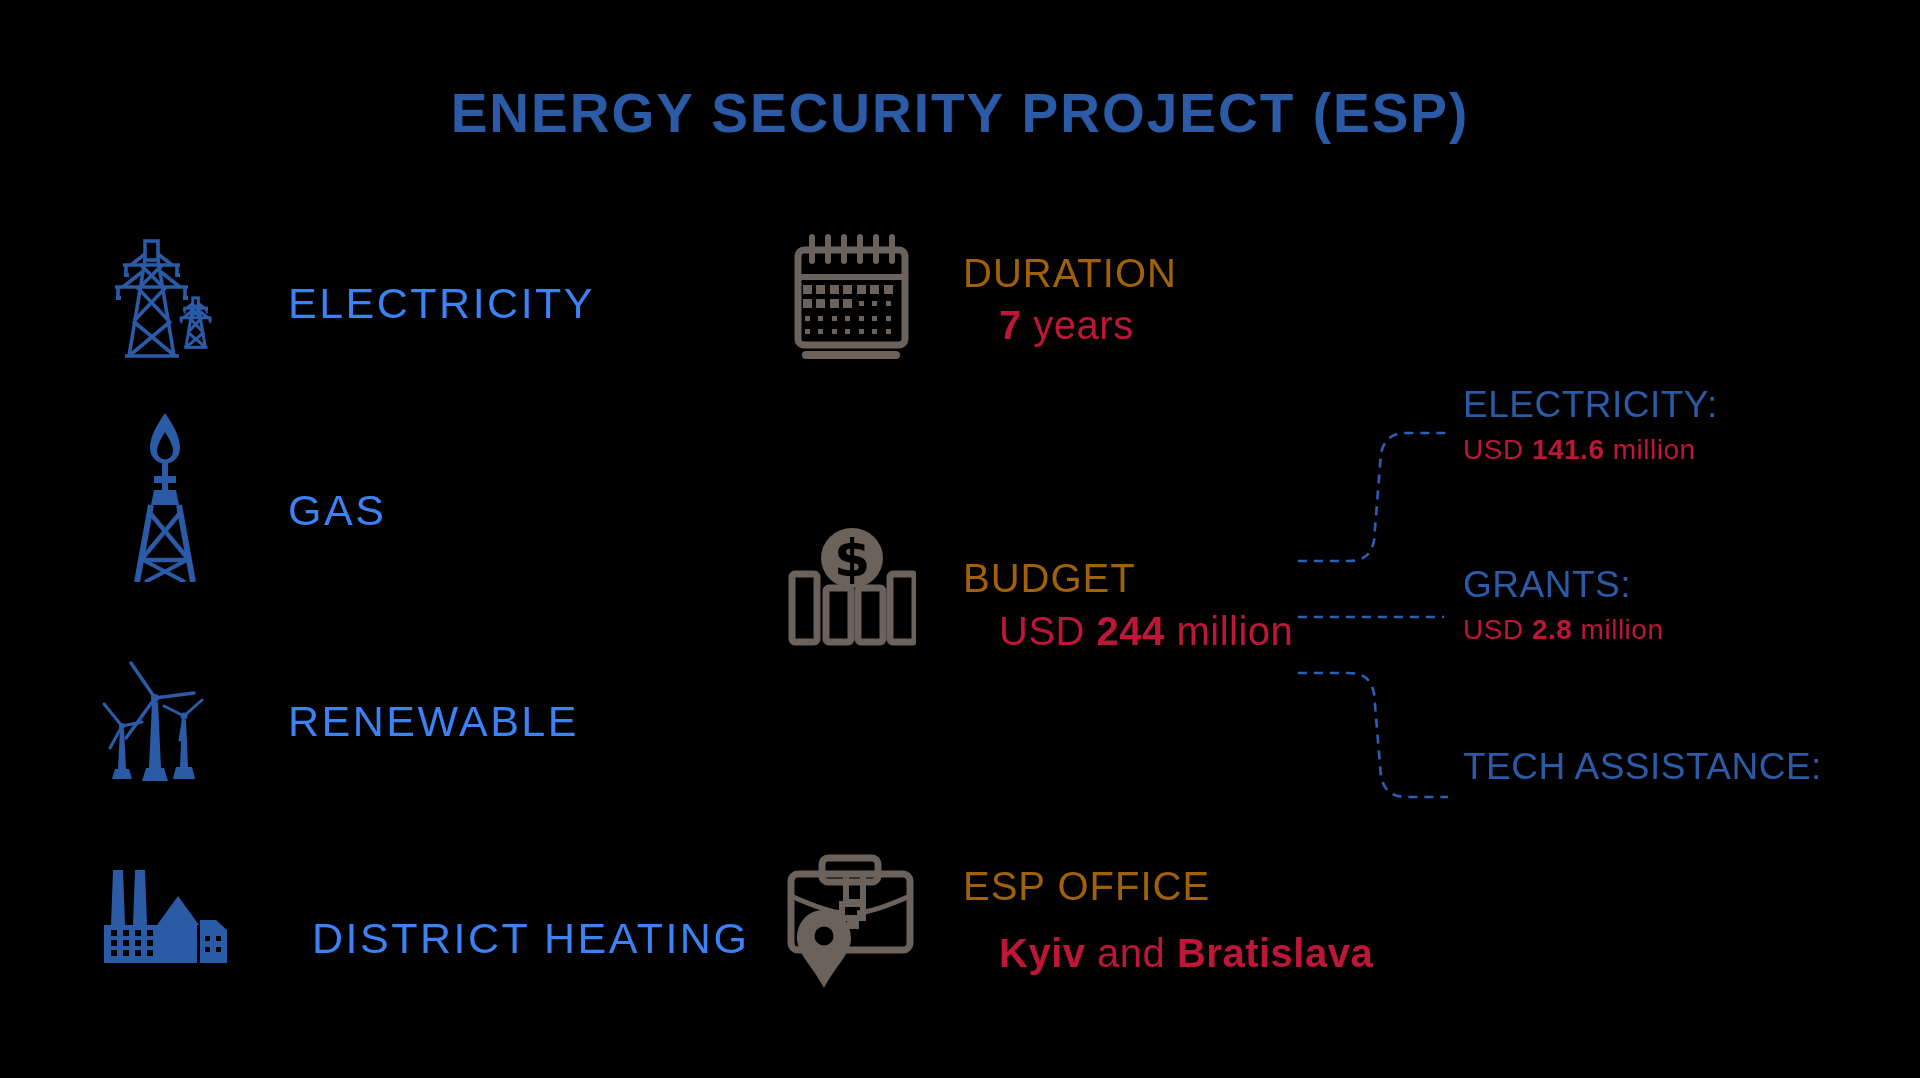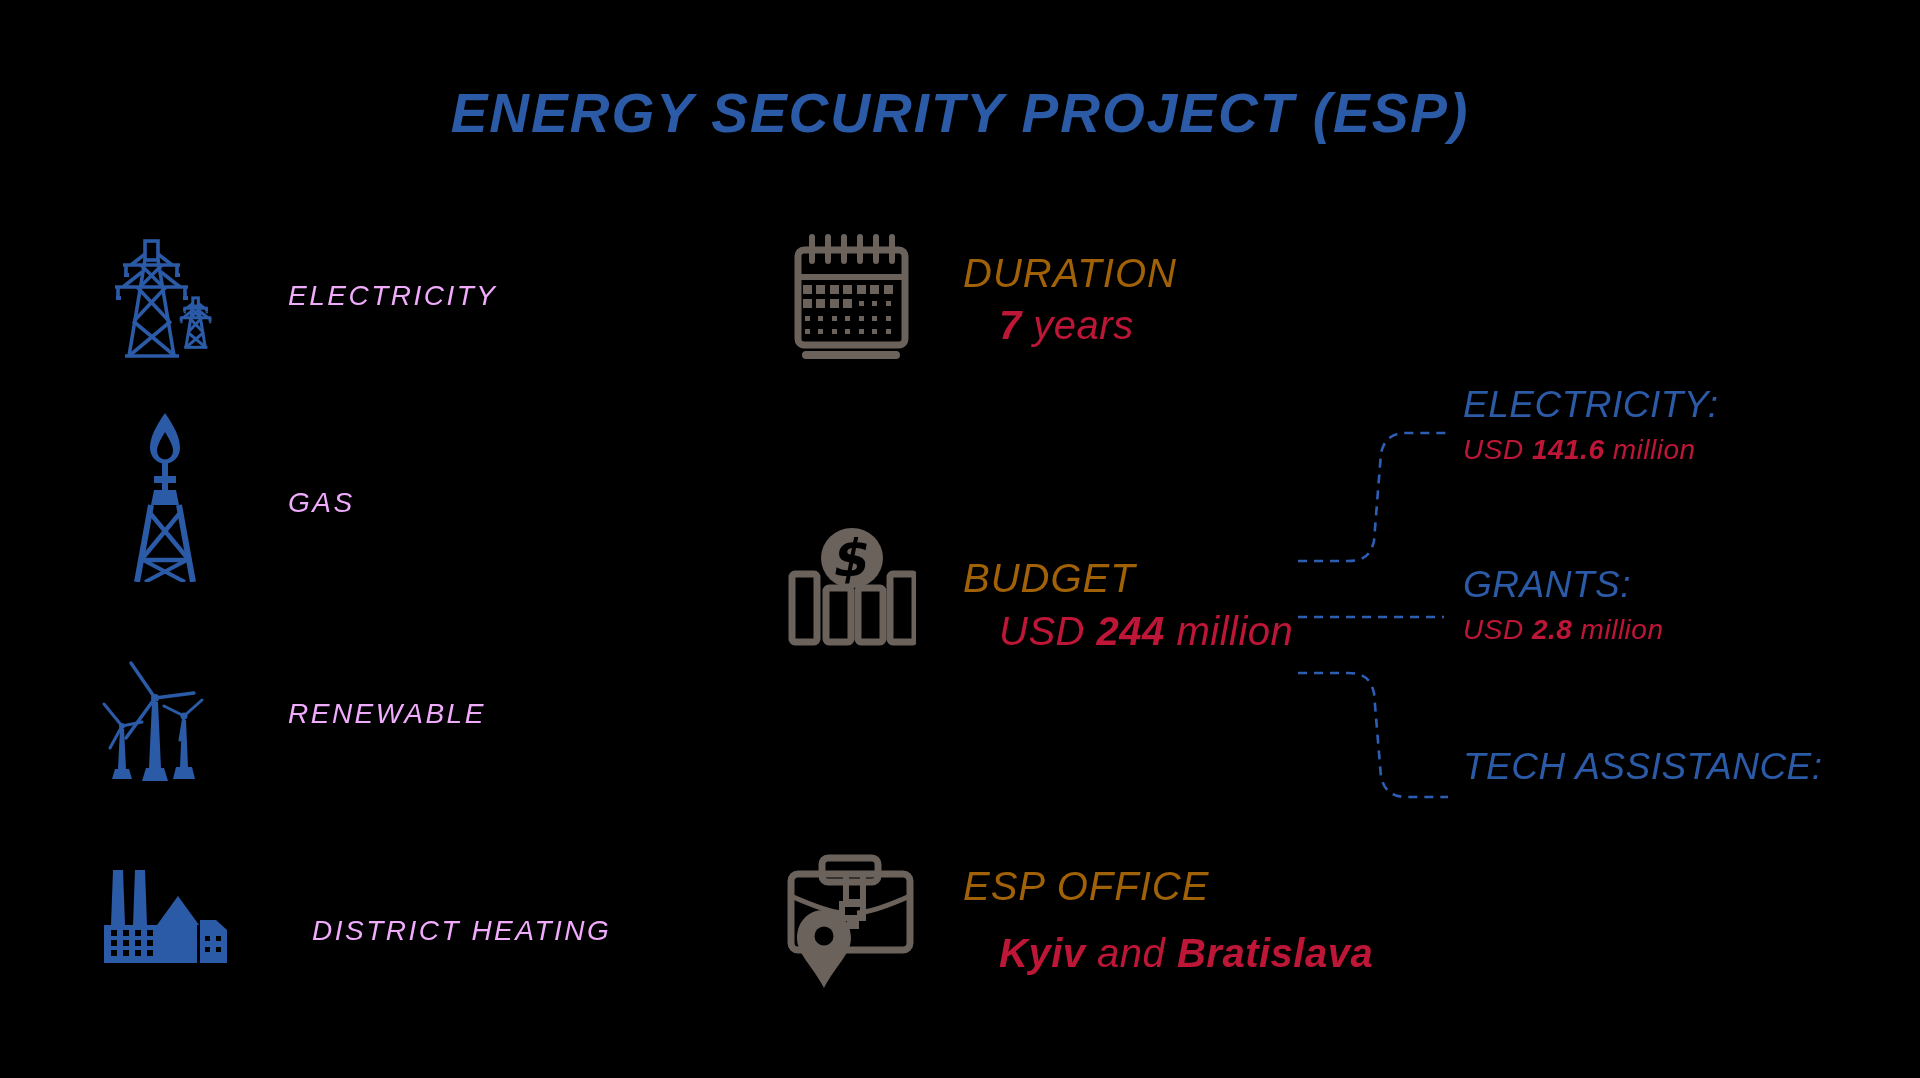--- a/index.html
+++ b/index.html
@@ -1,21 +1,21 @@
 <!DOCTYPE html>
 <html><head>
 <meta charset="utf-8">
 <style>
   html,body{margin:0;padding:0;background:#000;}
   .canvas{position:relative;width:1920px;height:1078px;background:#000;overflow:hidden;
-          font-family:"Liberation Sans", sans-serif;font-style:italic;}
+          font-family:"Liberation Sans", sans-serif;}
   .abs{position:absolute;line-height:1;white-space:nowrap;}
   .title{left:0;top:86px;width:1920px;text-align:center;color:#2B5AA7;font-weight:bold;
          font-size:55px;letter-spacing:2px;}
-  .sector-label{color:#f0abfc;font-size:28px;letter-spacing:2.5px;}
+  .sector-label{color:#3b82f6;font-size:43px;letter-spacing:2.5px;}
   .fact-label{color:#a16207;font-size:40px;letter-spacing:1px;}
   .fact-value{color:#BE1637;font-size:40px;letter-spacing:.5px;margin-left:36px;}
   .bd-label{color:#2B5AA7;font-size:37px;letter-spacing:.5px;}
   .bd-value{color:#BE1637;font-size:28px;letter-spacing:.5px;}
   .b{font-weight:bold;}
   svg{display:block;}
   .connectors{left:0;top:0;pointer-events:none;}
 </style>
 </head>
 <body>

